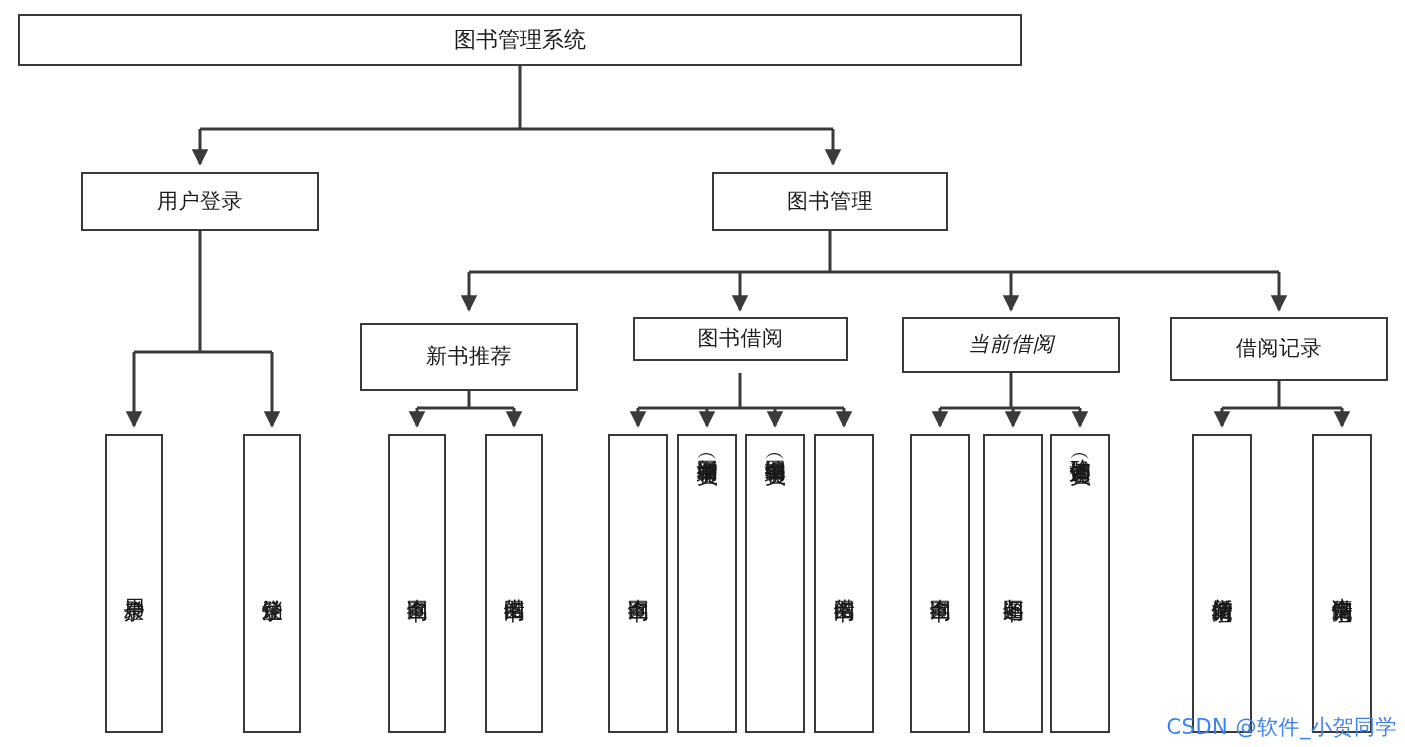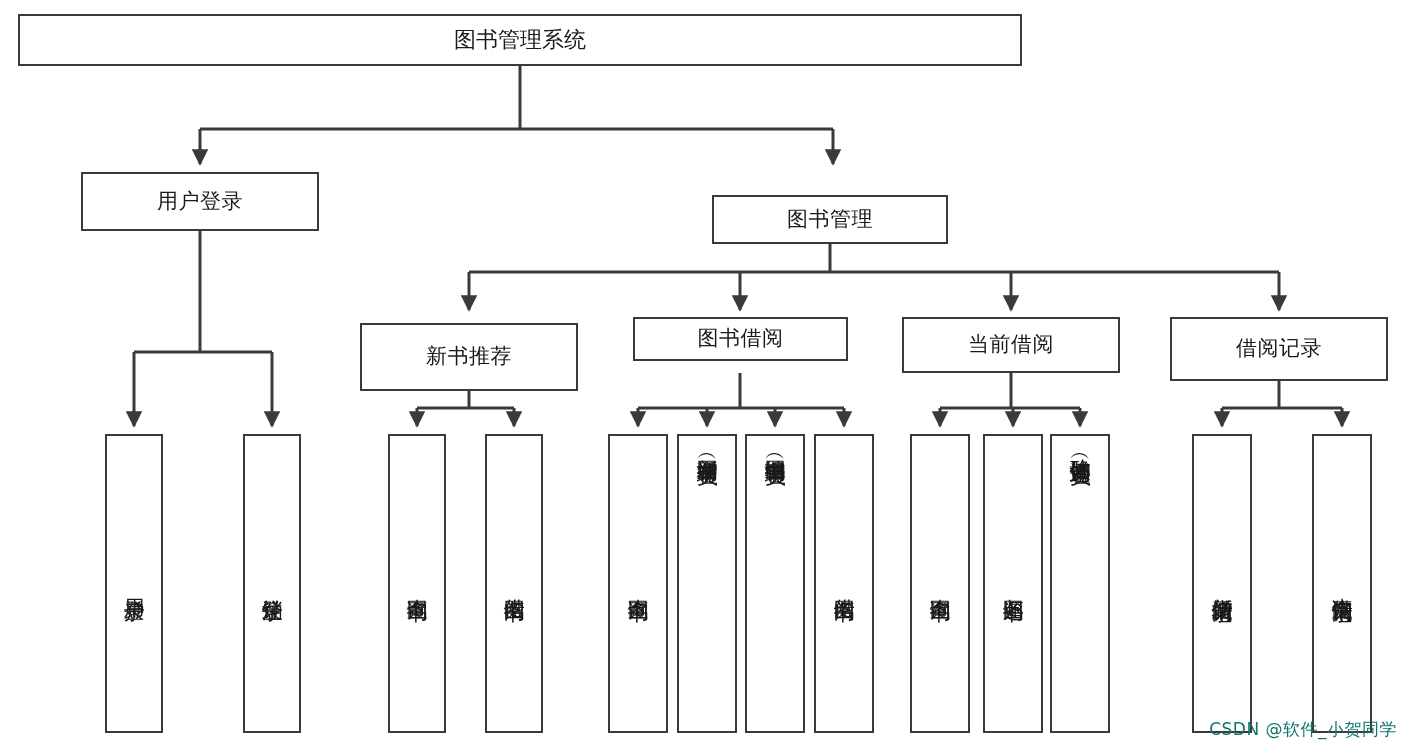--- a/index.html
+++ b/index.html
@@ -63,22 +63,22 @@
     left: 0;
     top: 0;
     width: 1405px;
     height: 747px;
     pointer-events: none;
   }
   .watermark {
     position: absolute;
     right: 8px;
     bottom: 6px;
-    font-size: 17px;
-    color: #0f766e;
+    font-size: 21px;
+    color: #3b82f6;
     letter-spacing: 0.5px;
     white-space: nowrap;
   }
 </style>
 </head>
 <body>
 
 <div id="canvas">
 
   <svg class="links" viewBox="0 0 1405 747" xmlns="http://www.w3.org/2000/svg">
@@ -132,33 +132,33 @@
   </svg>
 
   <div class="node node-root" id="root-node" style="left: 18px; top: 14px; width: 1004px; height: 52px;">
     <span>图书管理系统</span>
   </div>
 
   <div id="level2-container">
       <div class="node node-h" style="left: 81px; top: 172px; width: 238px; height: 59px;">
         <span>用户登录</span>
       </div>
-      <div class="node node-h" style="left: 712px; top: 172px; width: 236px; height: 49px; margin-top: 23px;">
+      <div class="node node-h" style="left: 712px; top: 172px; width: 236px; height: 59px;">
         <span>图书管理</span>
       </div>
     </div>
 
   <div id="level3-container">
       <div class="node node-h" style="left: 360px; top: 323px; width: 218px; height: 68px;">
         <span>新书推荐</span>
       </div>
       <div class="node node-h" style="left: 633px; top: 317px; width: 215px; height: 44px;">
         <span>图书借阅</span>
       </div>
-      <div class="node node-h" style="left: 902px; top: 317px; width: 218px; height: 56px;">
+      <div class="node node-h" style="left: 902px; top: 317px; width: 218px; height: 56px; font-style: italic;">
         <span>当前借阅</span>
       </div>
       <div class="node node-h" style="left: 1170px; top: 317px; width: 218px; height: 64px;">
         <span>借阅记录</span>
       </div>
     </div>
 
   <div id="leaves-container">
       <div class="leaf center" style="left: 105px; top: 434px; width: 58px; height: 299px;">
         <span class="leaf-text">用户登录</span>

